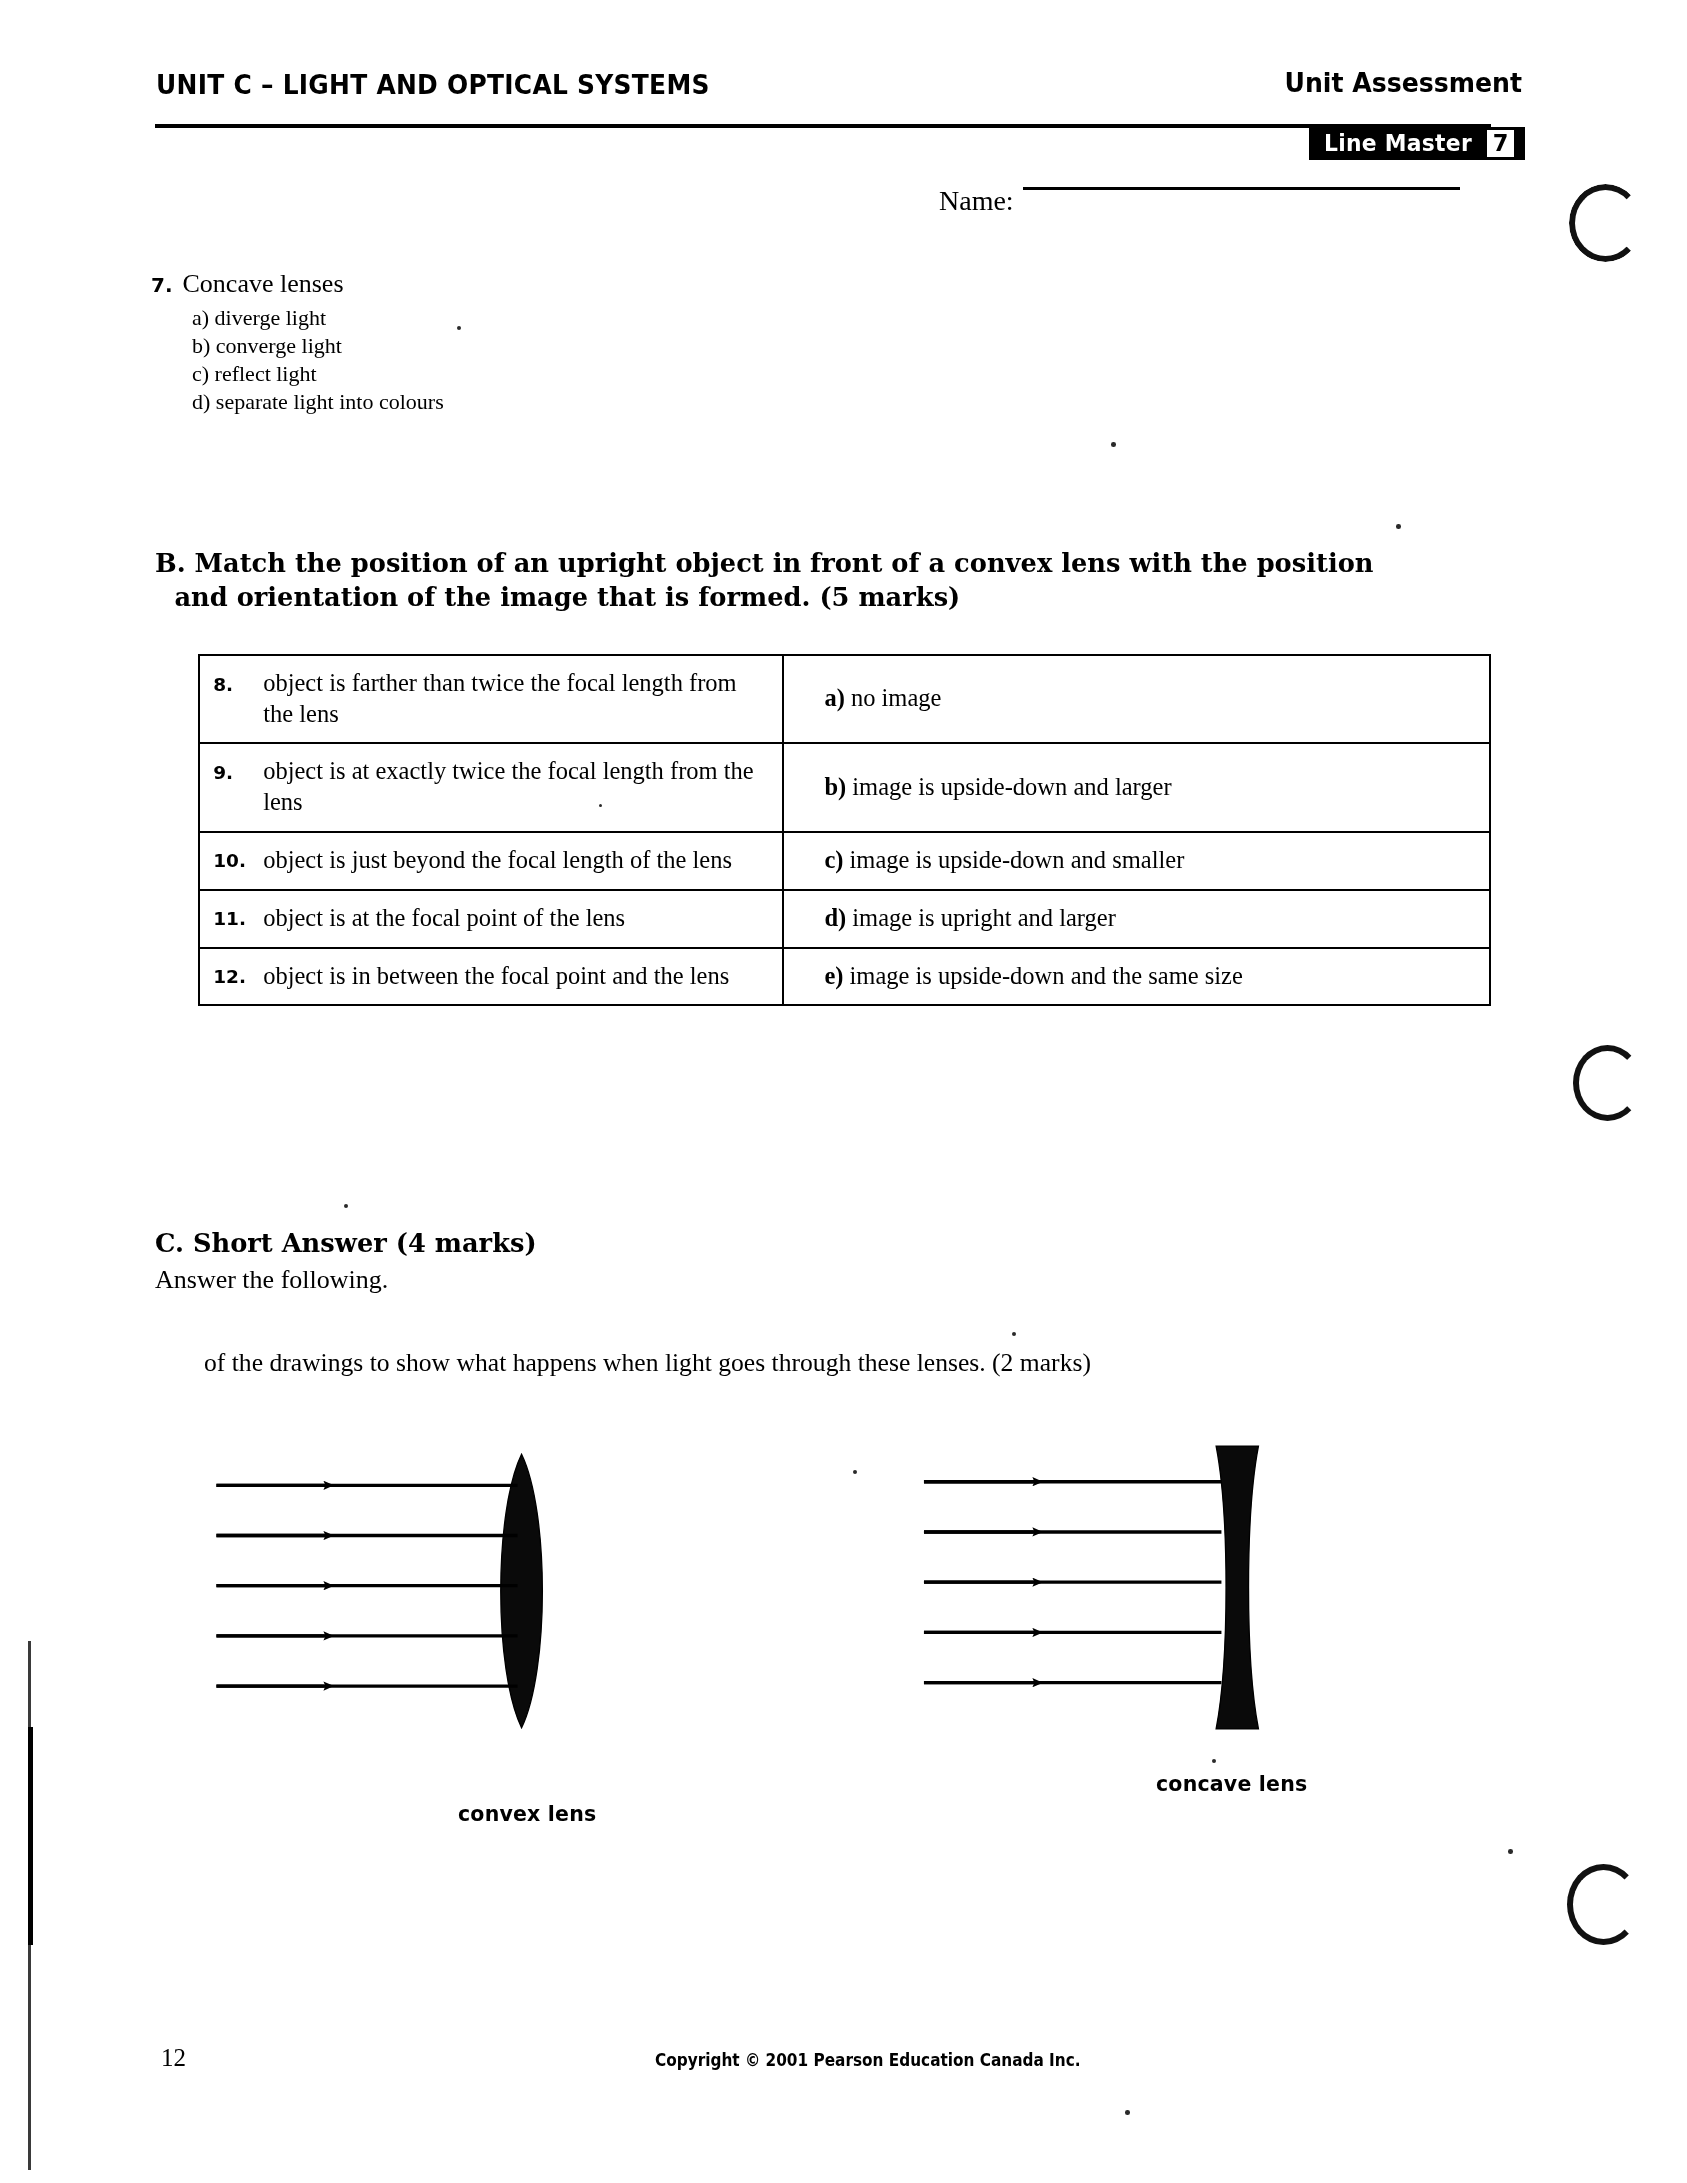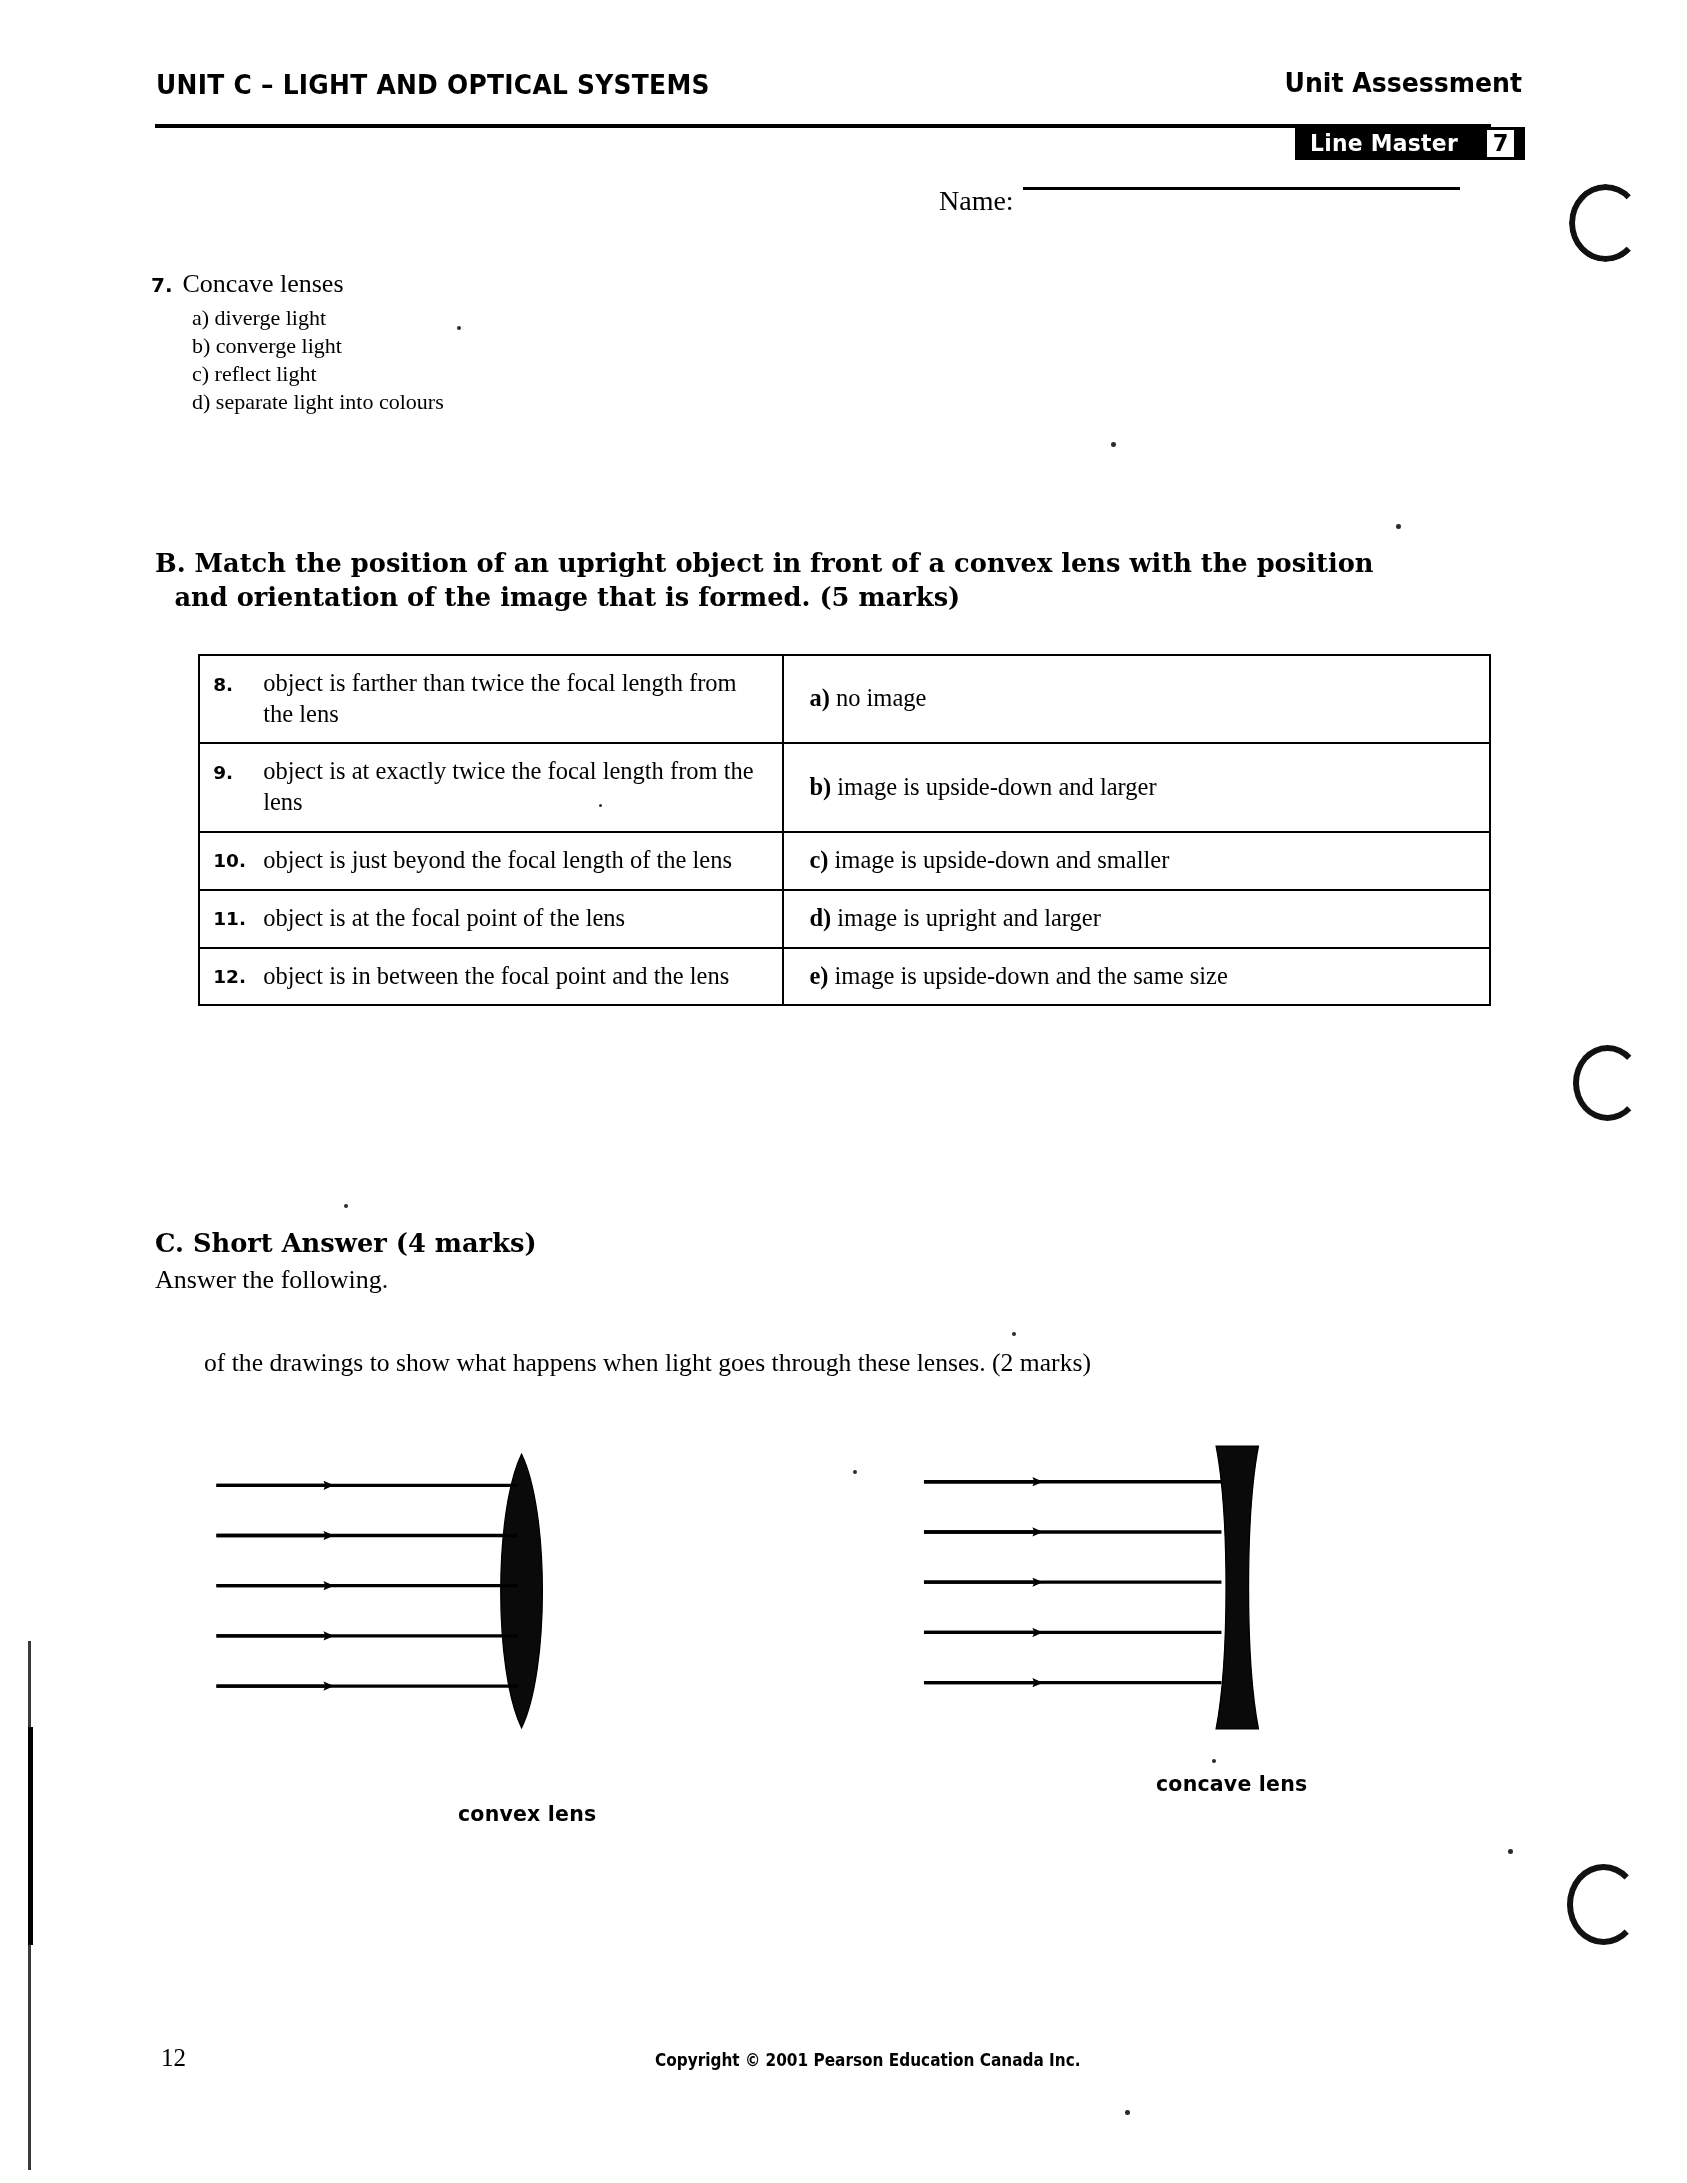--- a/index.html
+++ b/index.html
@@ -55,21 +55,20 @@
     position: absolute;
     right: 162px;
     top: 127px;
     height: 33px;
     background: #000;
     color: #fff;
     display: flex;
     align-items: center;
     padding: 0 10.6px 0 14.6px;
     box-sizing: border-box;
-    gap: 14px;
   }
   .lm-badge .lm-text {
     font-family: "DejaVu Sans", sans-serif;
     font-weight: bold;
     font-size: 22.5px;
     letter-spacing: 0.3px;
     line-height: 1;
     transform: scaleX(0.97);
     transform-origin: left center;
     white-space: nowrap;
@@ -166,21 +165,21 @@
   }
   #match-table .cell-num {
     font-family: "DejaVu Sans", sans-serif;
     font-weight: bold;
     font-size: 18.5px;
     width: 50px;
     flex: 0 0 50px;
     padding-top: 4.6px;
   }
   #match-table .cell-body { flex: 1 1 auto; }
-  #match-table td.col-right { padding-left: 25px; }
+  #match-table td.col-right { padding-left: 40px; }
   #match-table .opt-letter { font-weight: bold; }
 
   
   #sec-c {
     left: 155px;
     top: 1227px;
     width: 926px;
   }
   #sec-c .c-head {
     font-family: "DejaVu Serif", serif;

